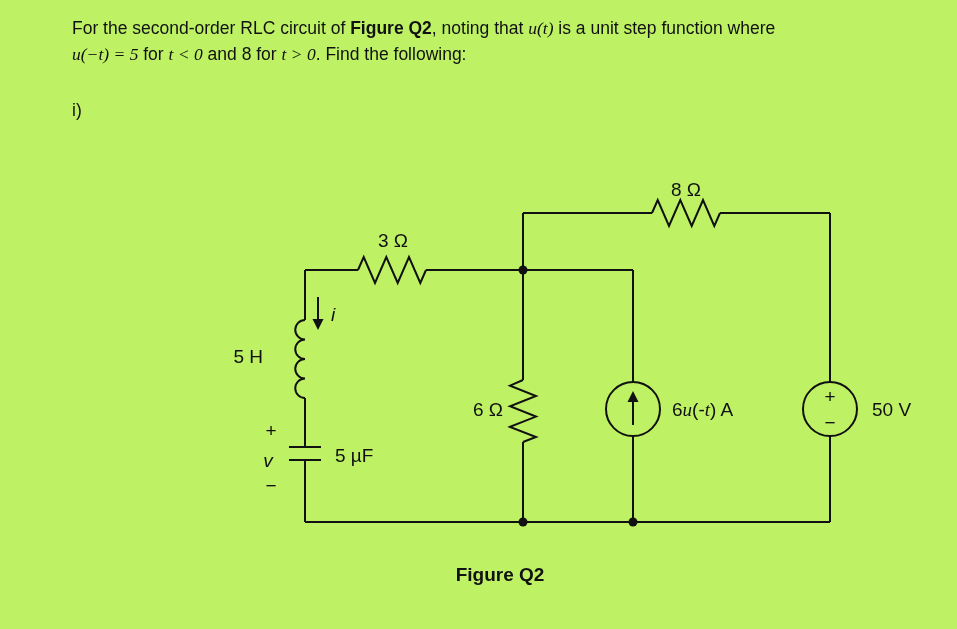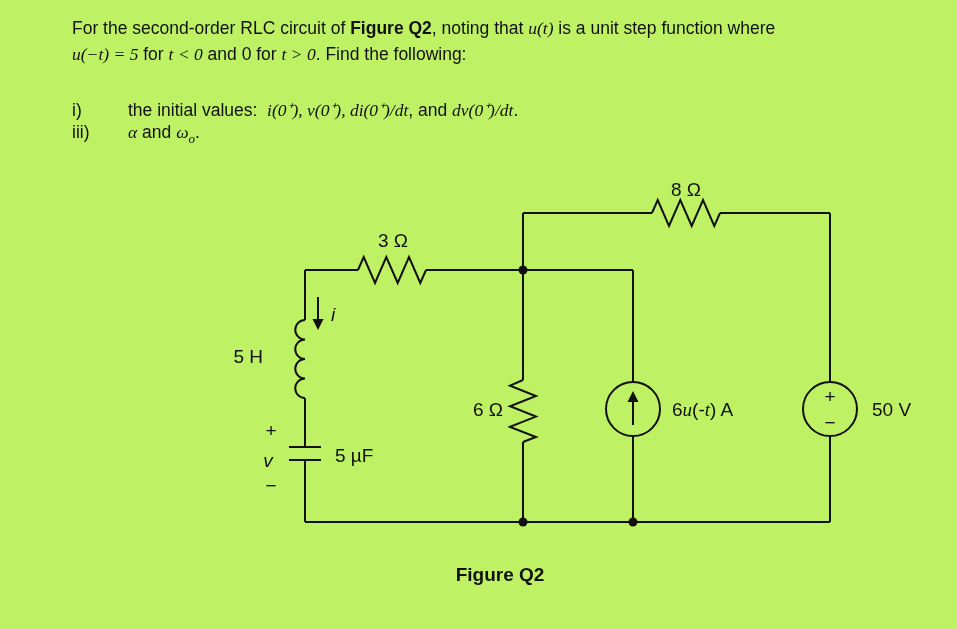--- a/index.html
+++ b/index.html
@@ -40,31 +40,26 @@
   .cmath { font-family: "Liberation Serif", serif; font-style: italic; }
   .caption { font-weight: 700; font-size: 17.5px; }
 </style>
 </head>
 <body>
 
 <div class="page">
 
   <div class="problem">
     <div class="pline"><span>For the second-order RLC circuit of </span><span class="bold">Figure Q2</span><span>, noting that </span><span class="math">u(t)</span><span> is a unit step function where</span></div>
-    <div class="pline"><span class="math">u(−t) = 5</span><span> for </span><span class="math">t &lt; 0</span><span> and 0 for </span><span class="math">t &gt; 0</span><span>. Find the following:</span></div>
+    <div class="pline"><span class="math">u(−t) = 5</span><span> for </span><span class="math">t &lt; 0</span><span> and 8 for </span><span class="math">t &gt; 0</span><span>. Find the following:</span></div>
   </div>
 
   <div class="list">
     <div class="item">
       <span class="item-label">i)</span>
-      <span class="item-content"><span>the initial values:  </span><span class="math">i(0⁺), v(0⁺), di(0⁺)/dt</span><span>, and </span><span class="math">dv(0⁺)/dt</span><span>.</span></span>
-    </div>
-    <div class="item">
-      <span class="item-label">iii)</span>
-      <span class="item-content"><span class="math">α</span><span> and </span><span class="math">ω</span><span class="math sub">o</span><span>.</span></span>
     </div>
   </div>
 
   <svg class="circuit-svg" viewBox="0 0 957 629" xmlns="http://www.w3.org/2000/svg">
 
     <g stroke="#111111" stroke-width="2" fill="none">
       <path d="M305,270 H358 M426,270 H633 M633,270 V382 M633,436 V522 M523,270 V213 M523,213 H652 M720,213 H830 M830,213 V382 M830,436 V522 M523,270 V380 M523,442 V522 M305,270 V320 M305,398 V447 M305,460 V522 M305,522 H830"></path>
       <polyline points="358,270 363.7,257 375,283 386.3,257 397.7,283 409,257 420.3,283 426,270"></polyline>
       <polyline points="652,213 657.7,200 669,226 680.3,200 691.7,226 703,200 714.3,226 720,213"></polyline>
       <polyline points="523,380 510,385.7 536,396 510,406.3 536,416.6 510,426.9 536,437 523,442"></polyline>

